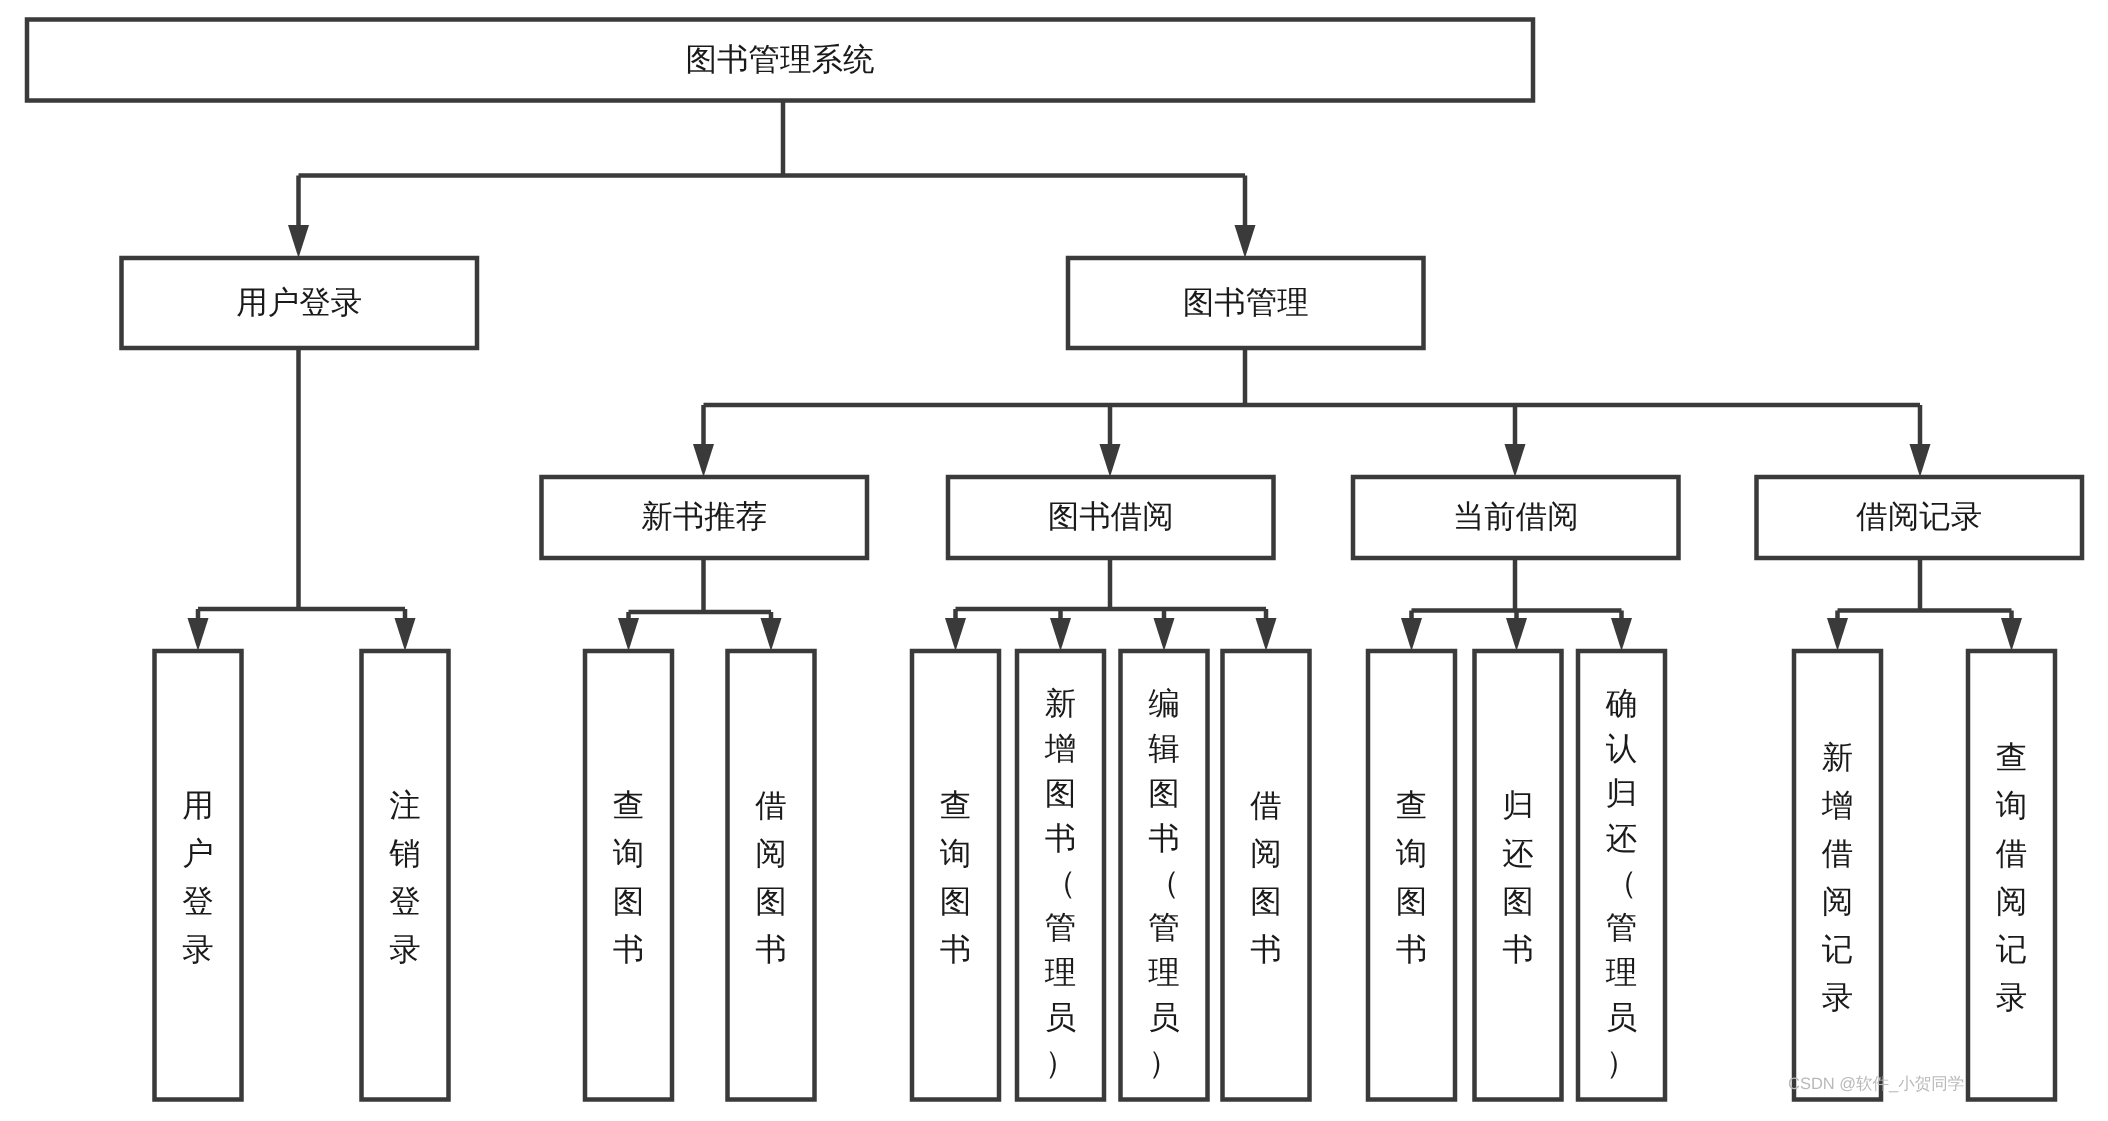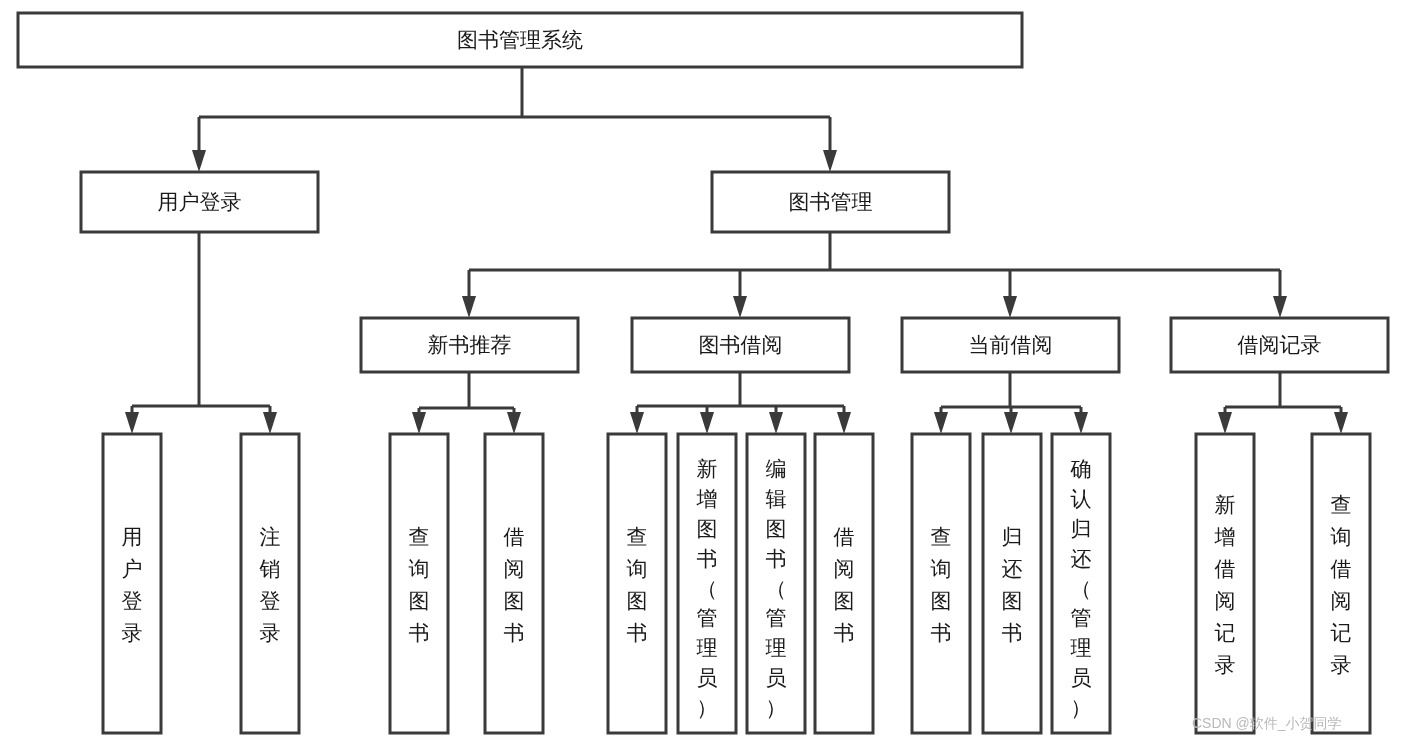--- a/index.html
+++ b/index.html
@@ -49,21 +49,21 @@
   }
   .node-label-v {
     font-family: "Liberation Sans", "DejaVu Sans", sans-serif;
     font-size: 21px;
     fill: #1a1a1a;
     text-anchor: middle;
   }
   .watermark-text {
     position: absolute;
     font-family: "Liberation Sans", "DejaVu Sans", sans-serif;
-    font-size: 14px;
+    font-size: 11px;
     color: #b9b9b9;
     white-space: nowrap;
     user-select: none;
     pointer-events: none;
   }
 </style>
 </head>
 <body>
 
 <div id="diagram-root">

